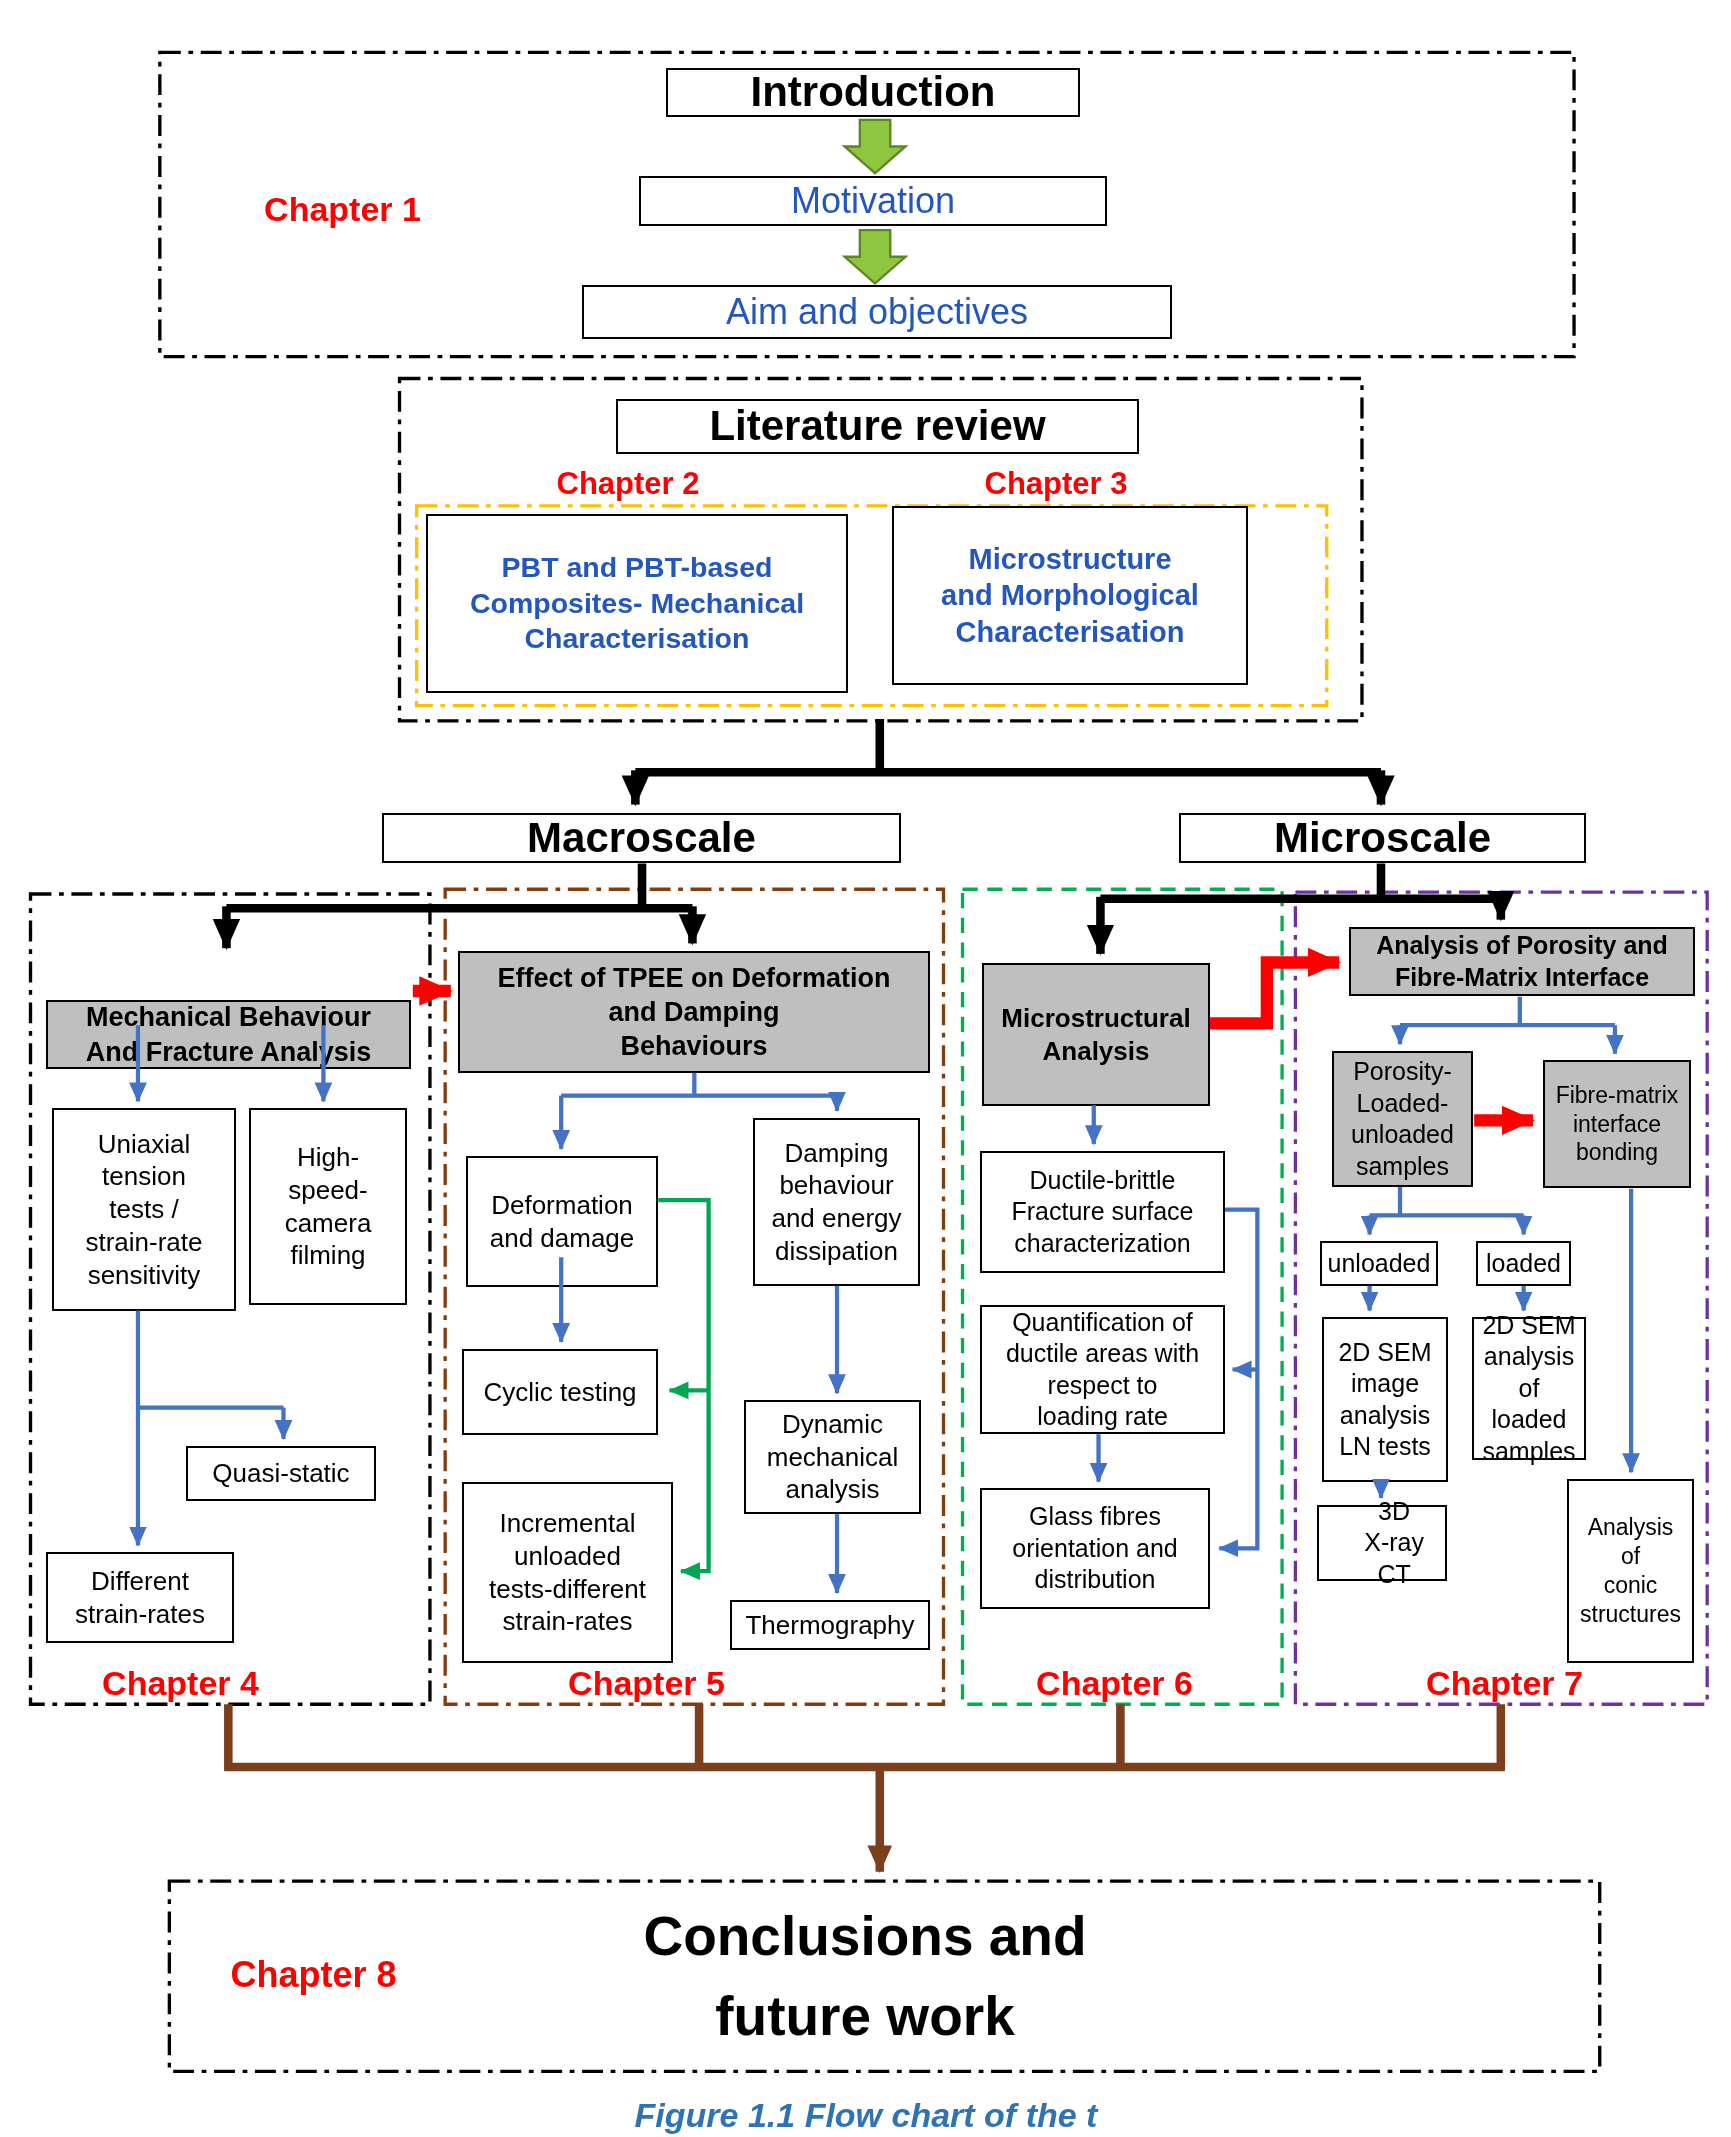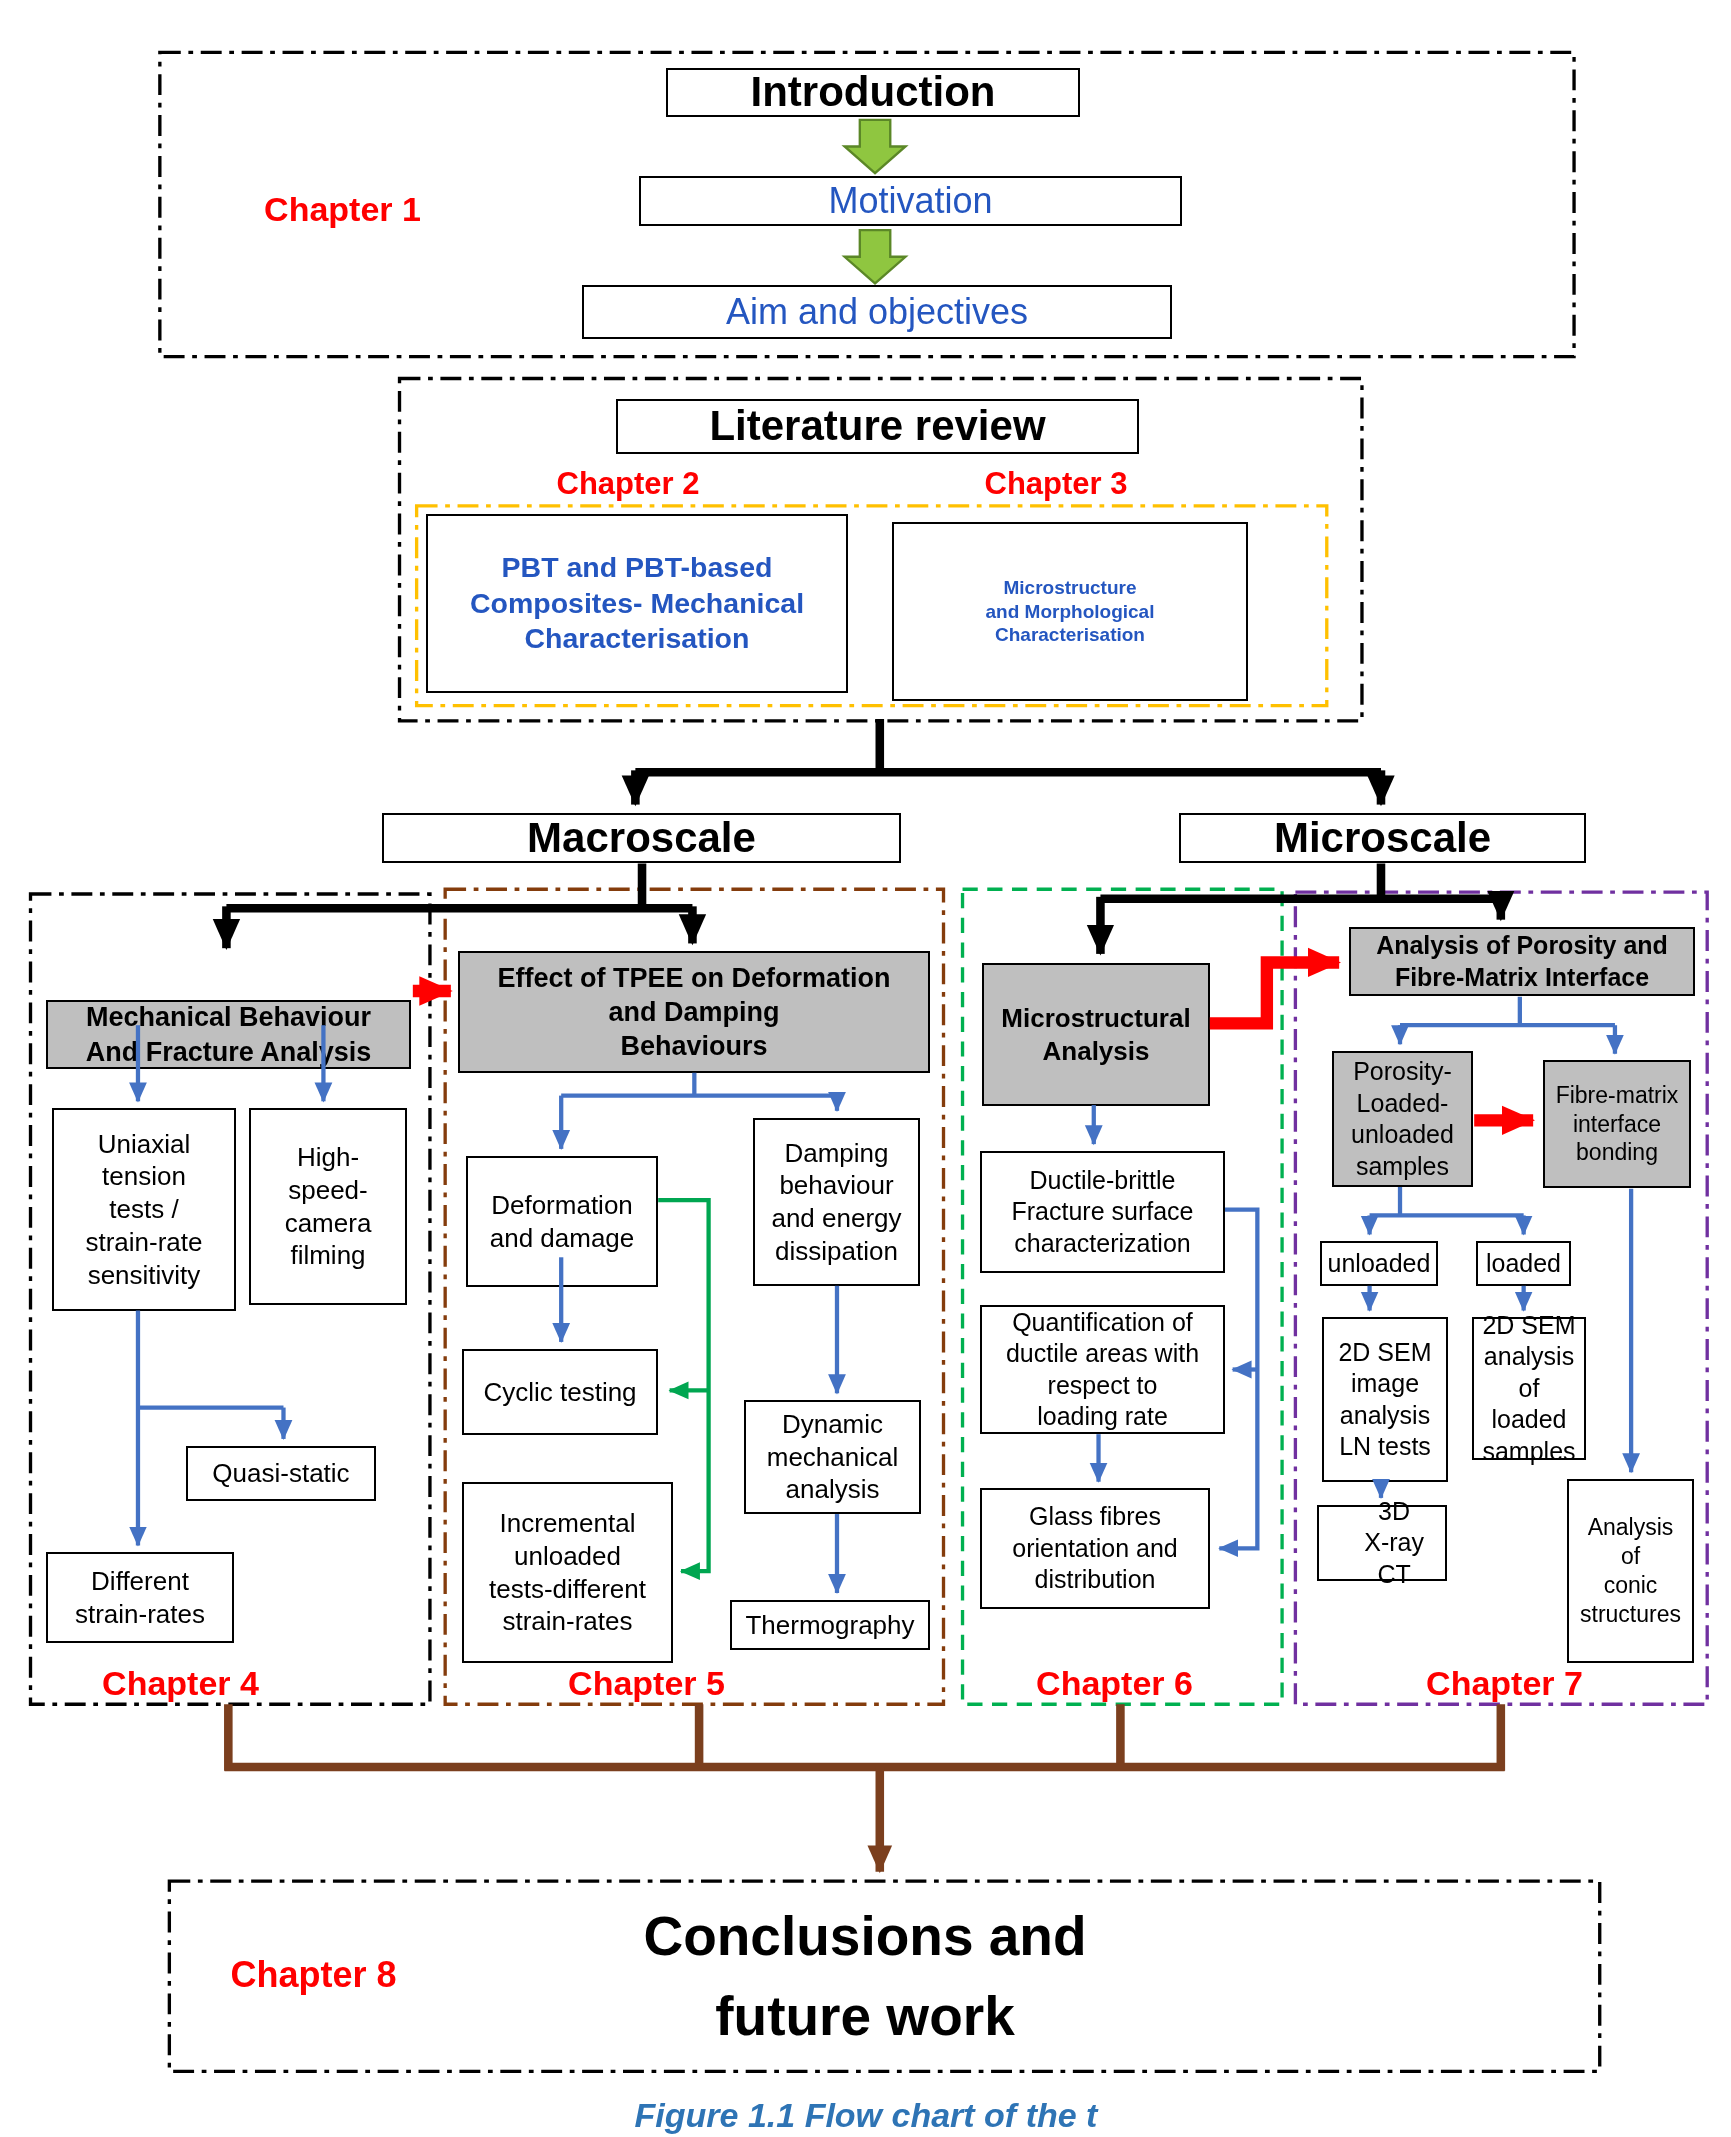--- a/index.html
+++ b/index.html
@@ -46,30 +46,30 @@
       <rect x="32" y="940" width="420" height="852" stroke="#000"></rect>
       <rect x="468" y="935" width="524" height="857" stroke="#843c0c"></rect>
       <rect x="1012" y="935" width="336" height="857" stroke="#00b050" stroke-dasharray="16 10"></rect>
       <rect x="1362" y="938" width="433" height="854" stroke="#7030a0"></rect>
       <rect x="178" y="1978" width="1504" height="200" stroke="#000"></rect>
     </g>
   </svg>
 
   <div class="chapter-label" style="left:238px; top:190px; width:209px;">Chapter 1</div>
   <div class="box title" style="left:666px; top:68px; width:414px; height:49px;">Introduction</div>
-  <div class="box blue" style="left:639px; top:176px; width:543px; height:50px; font-size:36px;">Motivation</div>
+  <div class="box blue" style="left:639px; top:176px; width:468px; height:50px; font-size:36px;">Motivation</div>
   <div class="box blue" style="left:582px; top:285px; width:590px; height:54px; font-size:36px;">Aim and objectives</div>
 
   <div class="box title" style="left:616px; top:399px; width:523px; height:55px;">Literature review</div>
   <div class="chapter-label" style="left:528px; top:466px; width:200px; font-size:31px;">Chapter 2</div>
   <div class="chapter-label" style="left:956px; top:466px; width:200px; font-size:31px;">Chapter 3</div>
   <div class="box bluebold" style="left:426px; top:514px; width:422px; height:179px; font-size:28.5px;">PBT and PBT-based
 Composites- Mechanical
 Characterisation</div>
-  <div class="box bluebold" style="left:892px; top:522px; width:356px; height:179px; font-size:19px;">Microstructure
+  <div class="box bluebold" style="left:892px; top:506px; width:356px; height:179px; font-size:29px;">Microstructure
 and Morphological
 Characterisation</div>
 
   <div class="box title" style="left:382px; top:813px; width:519px; height:50px;">Macroscale</div>
   <div class="box title" style="left:1179px; top:813px; width:407px; height:50px;">Microscale</div>
 
   <div class="box gray" style="left:46px; top:956px; width:365px; height:69px; font-size:27px;margin-top:44px;">Mechanical Behaviour
 And Fracture Analysis</div>
   <div class="box" style="left:52px; top:1108px; width:184px; height:203px;">Uniaxial
 tension

